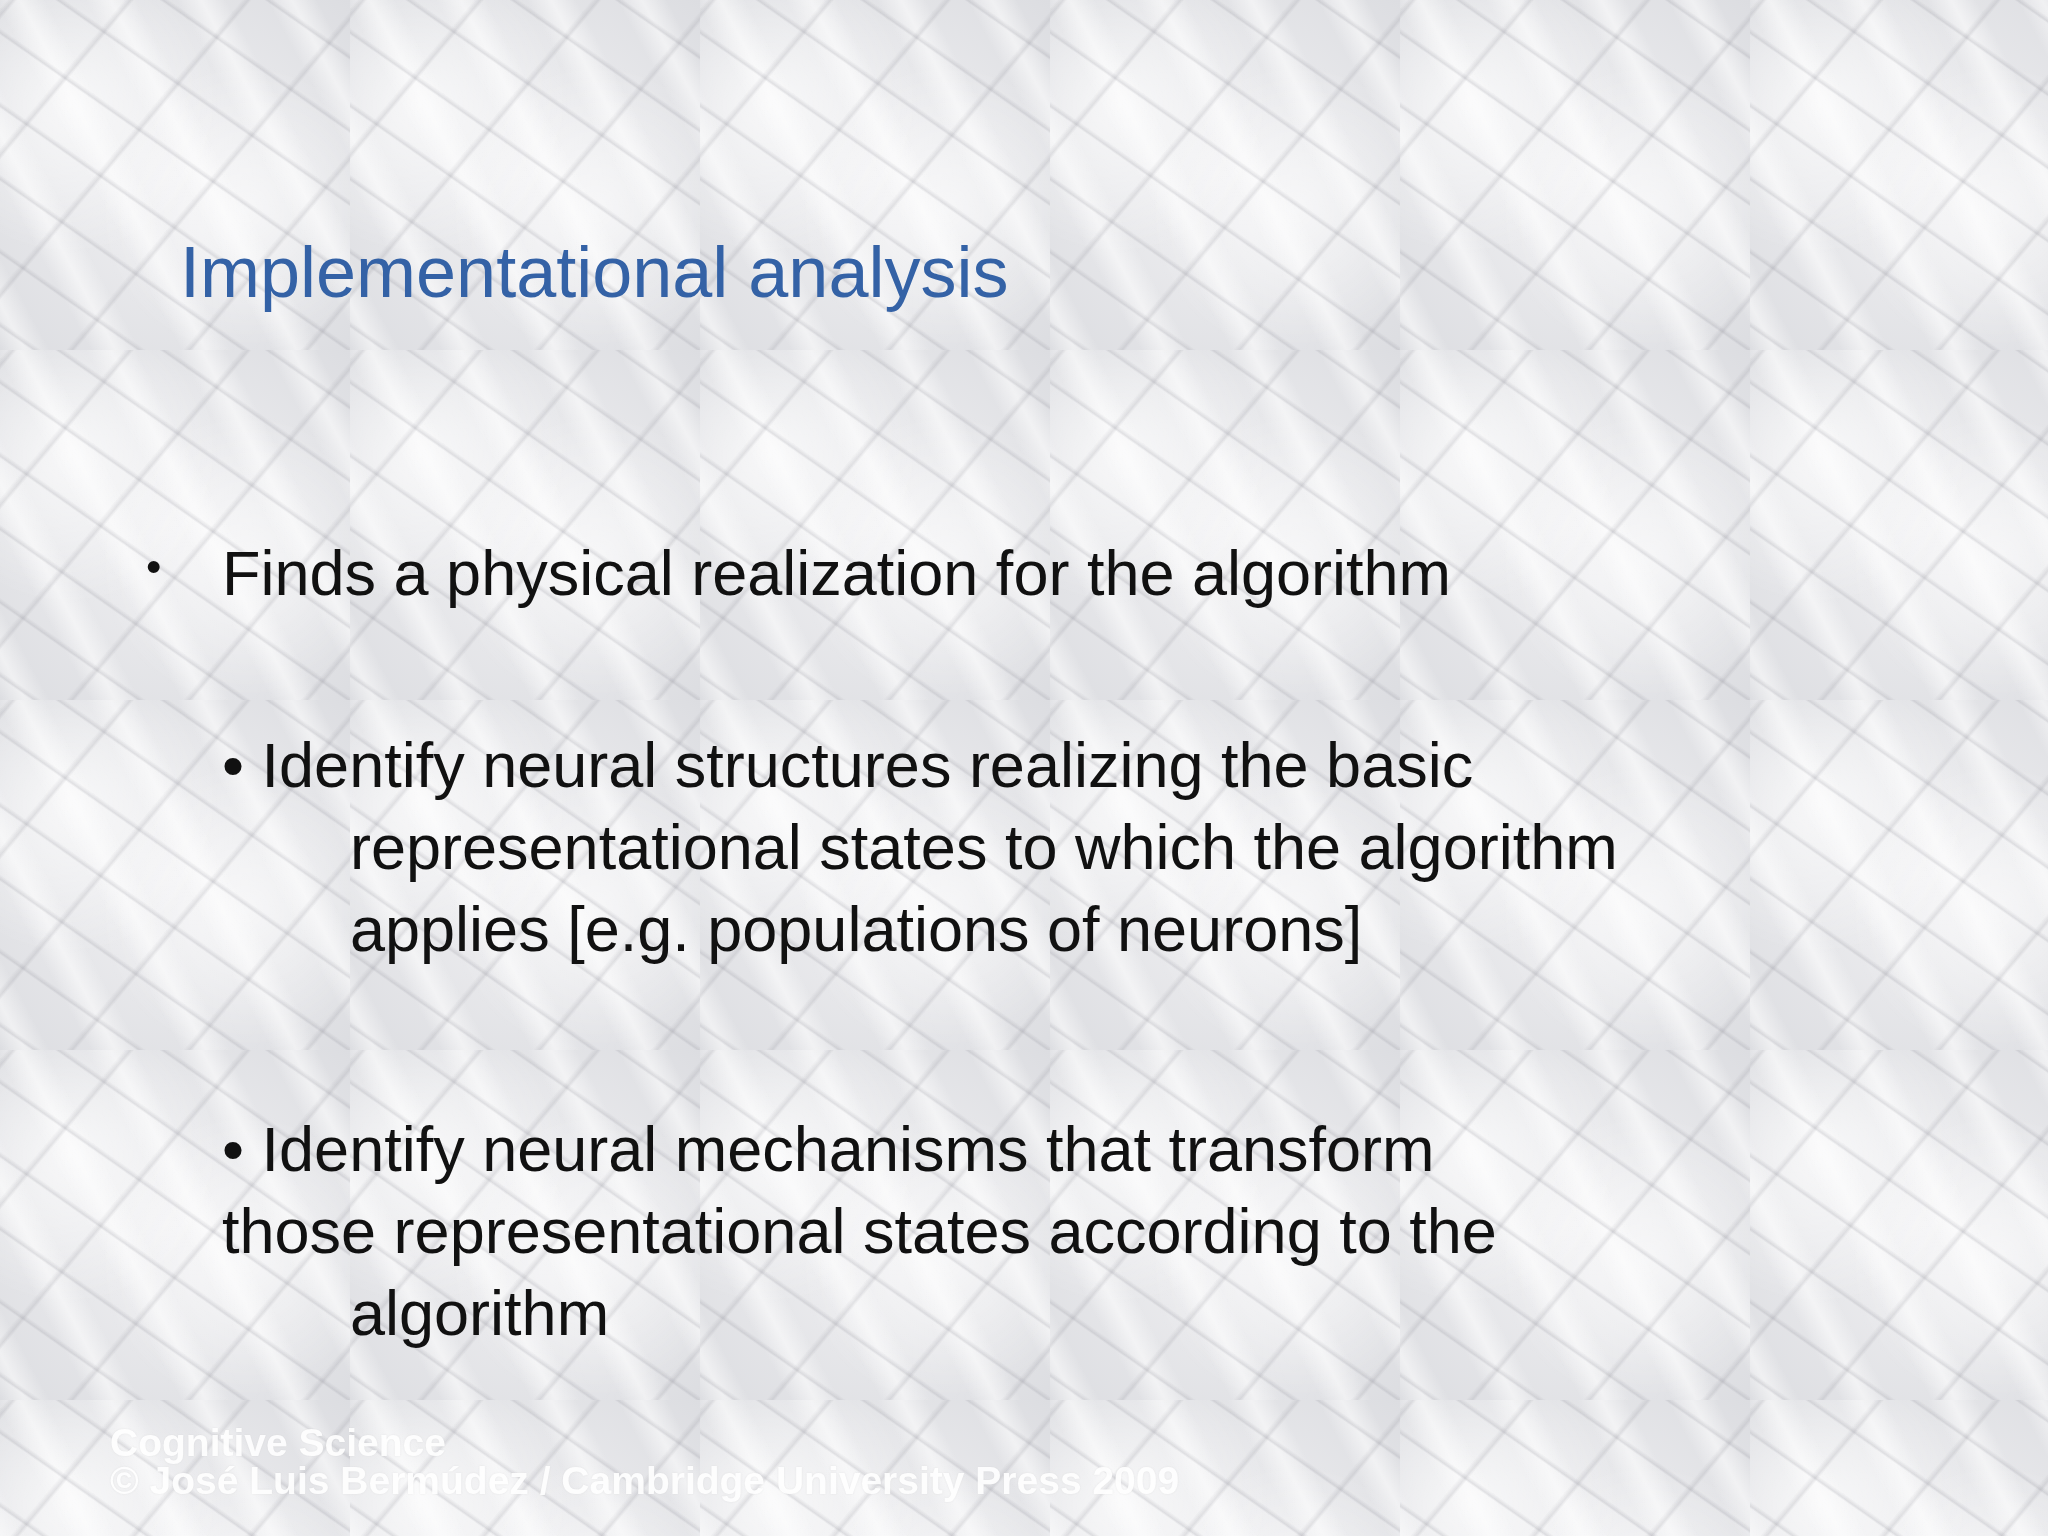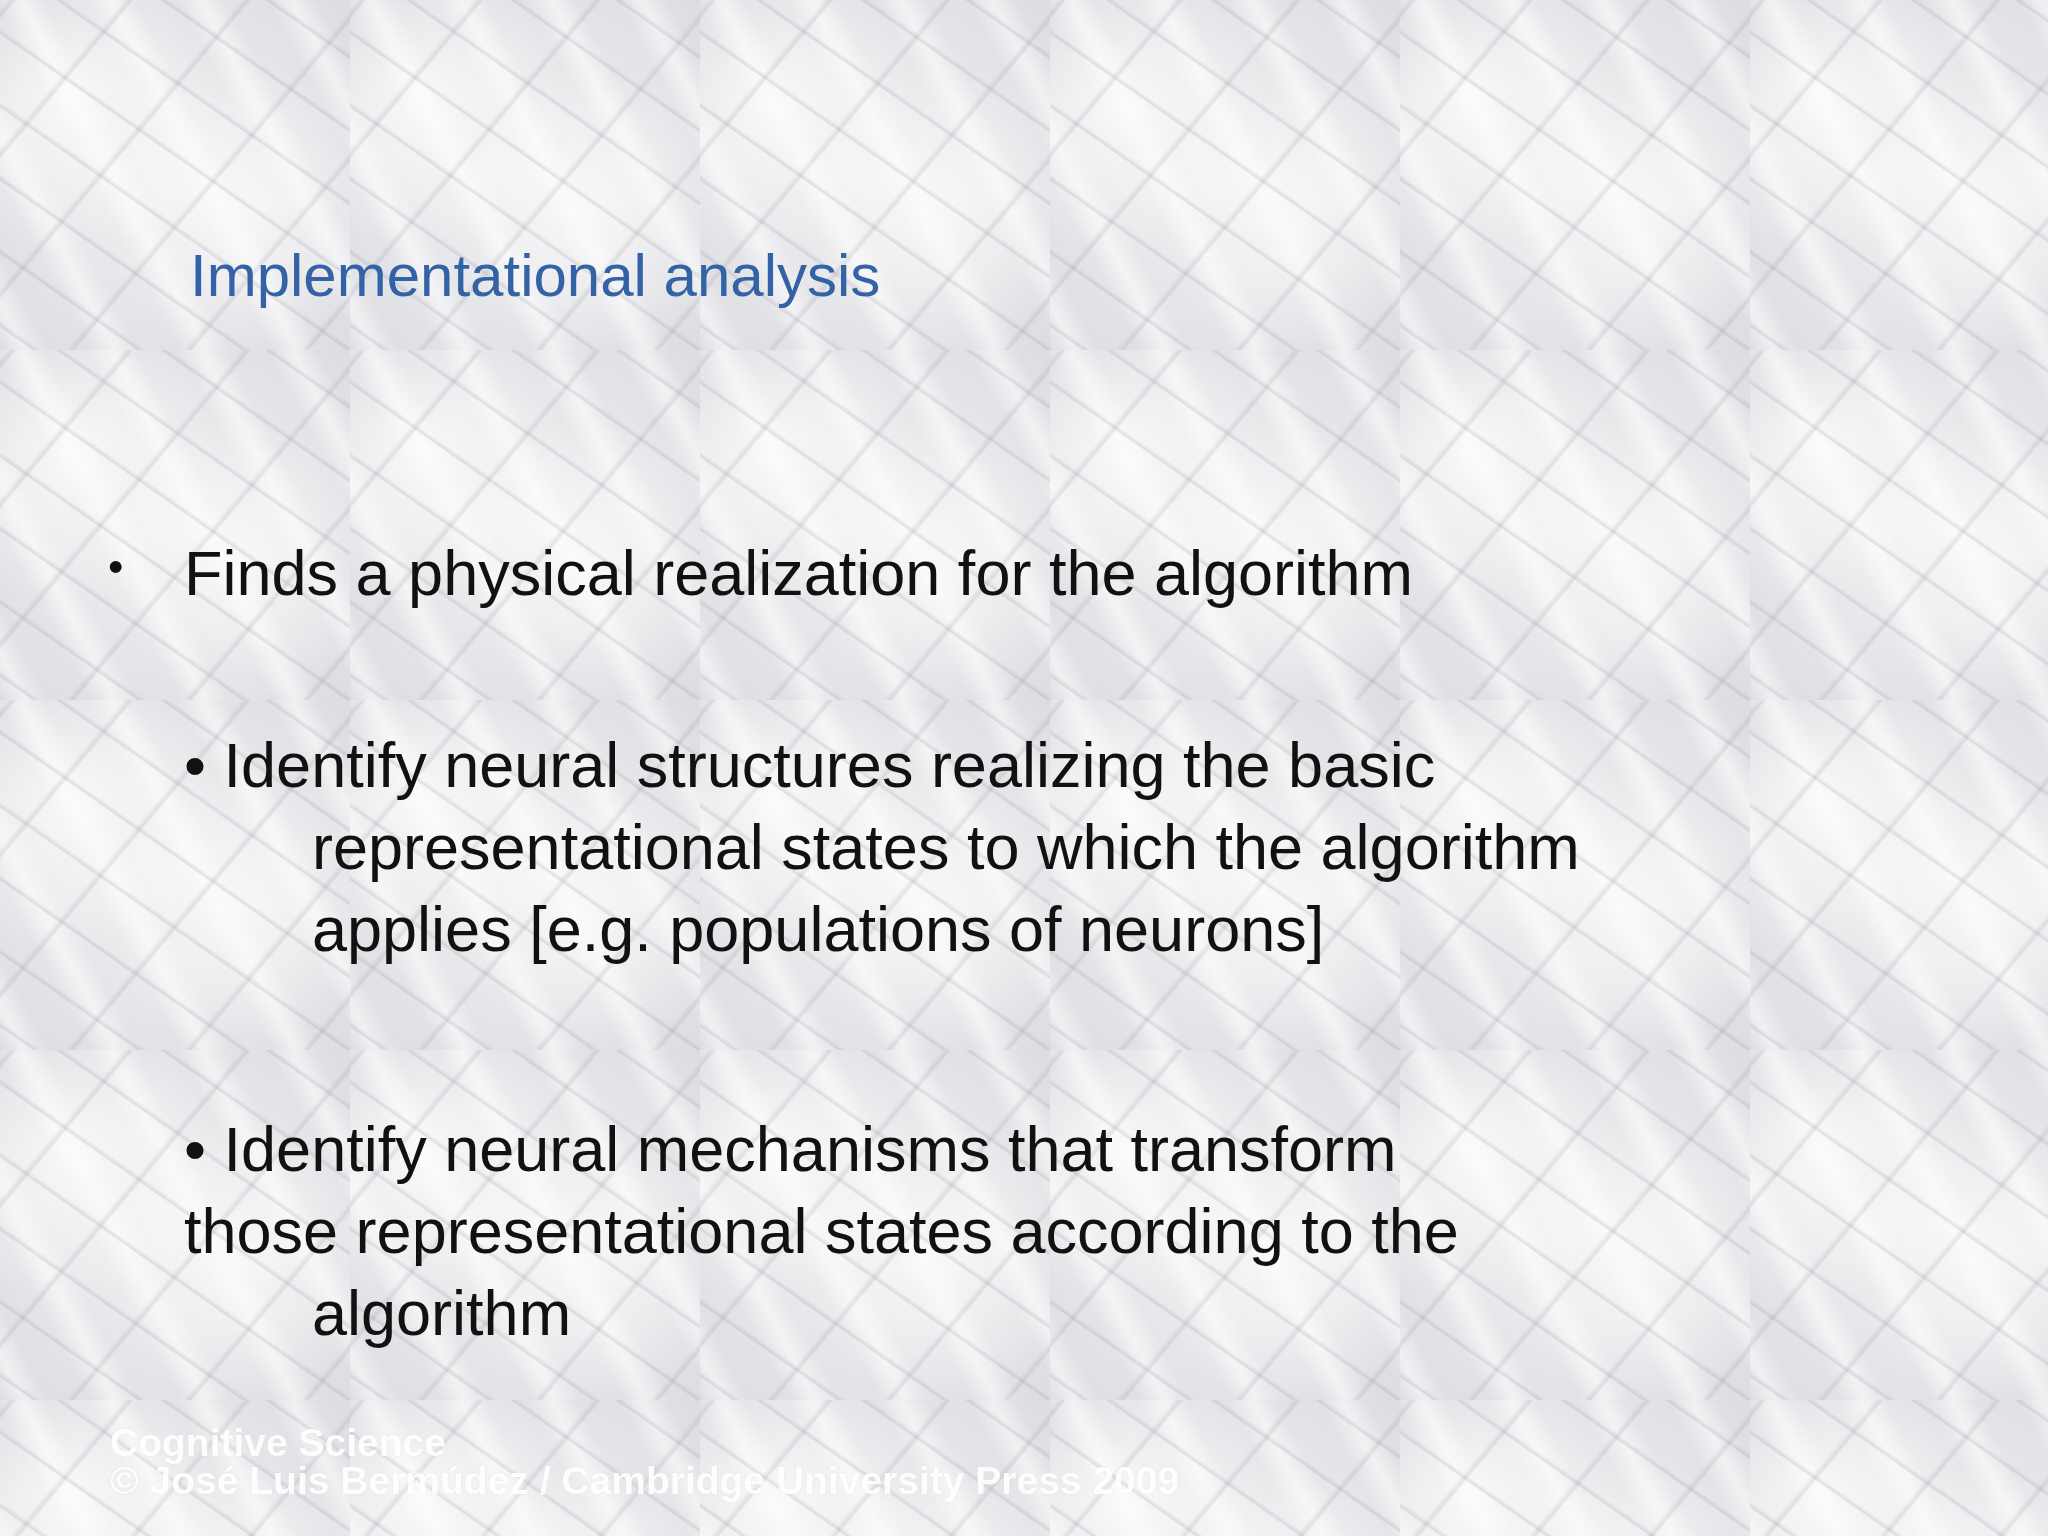--- a/index.html
+++ b/index.html
@@ -28,34 +28,35 @@
       background-size: 350px 350px, 350px 350px, 350px 350px, 350px 350px, 350px 350px, 350px 350px;
     }
     .slide {
       position: absolute;
       inset: 0;
     }
     .title {
       position: absolute;
       left: 176px;
       top: 232px;
-      margin: 14px;
-      font-size: 60px;
+      margin: 4px;
+      font-size: 72px;
       font-weight: normal;
       color: #3462a6;
       letter-spacing: 0px;
       line-height: 1;
       white-space: nowrap;
     }
     .body-text {
       position: absolute;
       color: #111111;
       font-size: 63px;
       line-height: 82px;
       white-space: nowrap;
+      margin-left: 38px;
     }
     .bullet-l1 {
       left: 108px;
       top: 526px;
     }
     .bullet-l1 .bullet-dot {
       position: absolute;
       left: 0;
       top: 0;
       font-size: 44px;

